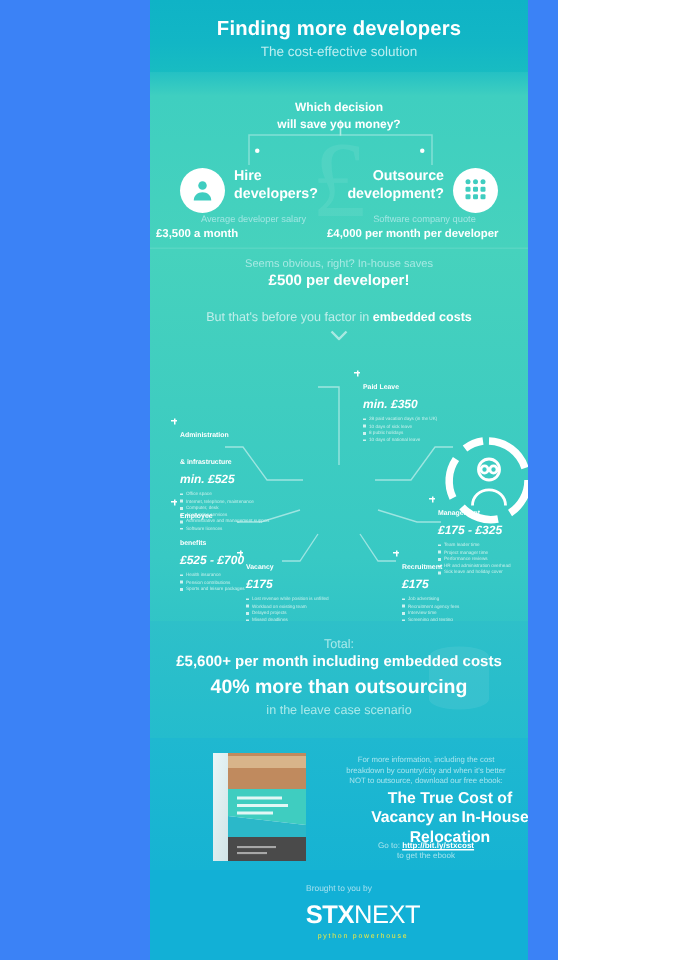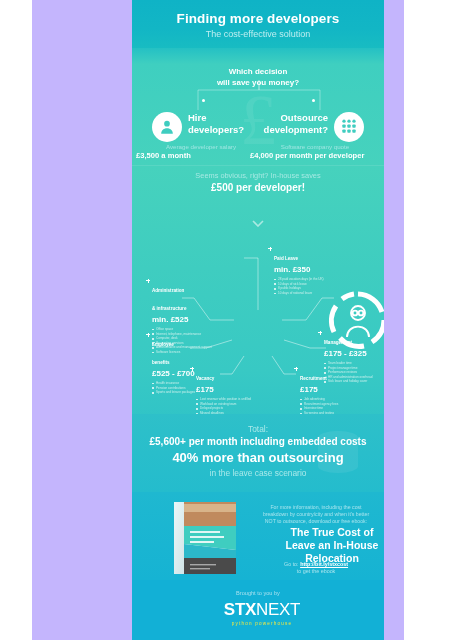--- a/index.html
+++ b/index.html
@@ -1,17 +1,17 @@
 <!DOCTYPE html>
 <html><head>
 <meta charset="utf-8">
 <style>
   html,body{margin:0;padding:0;background:#ffffff;}
   body{width:452px;height:640px;overflow:hidden;font-family:"Liberation Sans",sans-serif;}
-  .page{position:relative;width:372px;height:640px;background:#c4b5fd;margin-left:32px;}
+  .page{position:relative;width:372px;height:640px;background:#3b82f6;}
   .info{position:absolute;left:100px;top:0;width:252px;height:640px;overflow:hidden;
         background:linear-gradient(180deg,#12b5c4 0%,#14b8c6 6%,#3fcfc0 10%,#46d2bd 26%,#3fcdc0 42%,#38c9c4 58%,#2ec2c8 68%,#23bccd 76%,#16b4d2 86%,#12b2d4 100%);}
   .band-header{position:absolute;left:0;top:0;width:252px;height:48px;
         background:linear-gradient(180deg,#0fb3c6 0%,#12b6c5 60%,#18bcc2 100%);}
   .t-center{text-align:center;}
   .title{position:absolute;left:0;top:11px;width:252px;font-size:13.5px;font-weight:bold;color:#ffffff;letter-spacing:.1px;}
   .subtitle{position:absolute;left:0;top:29px;width:252px;font-size:9px;color:#bdeef0;}
   .q1{position:absolute;left:0;top:66px;width:252px;font-size:8px;font-weight:bold;color:#ffffff;line-height:11px;}
   .opt{position:absolute;width:116px;}
   .opt-left{left:12px;top:108px;}
@@ -35,21 +35,21 @@
   .capv-r{left:118px;top:151px;}
   .line-sep{position:absolute;left:0;top:165px;width:252px;height:1px;background:rgba(255,255,255,.10);}
   .seems{position:absolute;left:0;top:171px;width:252px;font-size:7.4px;color:#a6e9e3;}
   .saves{position:absolute;left:0;top:182px;width:252px;font-size:10px;font-weight:bold;color:#ffffff;}
   .before{position:absolute;left:0;top:206px;width:252px;font-size:8.4px;color:#bfeeea;}
   .before b{color:#ffffff;}
   .chev{position:absolute;left:120px;top:220px;width:12px;height:7px;}
   .hub{position:absolute;left:196px;top:290px;width:60px;height:60px;}
   .node{position:absolute;color:#ffffff;}
   .node .nh{font-size:4.6px;font-weight:bold;line-height:5.6px;color:#ffffff;}
-  .node .nv{font-size:8px;font-weight:bold;color:#ffffff;margin-top:1px;}
+  .node .nv{font-size:8px;font-weight:bold;color:#ffffff;margin-top:1px;font-style:italic;}
   .node ul{list-style:none;margin:3px 0 0 0;padding:0;}
   .node li{font-size:3.1px;line-height:4.6px;color:#c8f0ec;position:relative;padding-left:4px;white-space:nowrap;}
   .node li:before{content:"";position:absolute;left:0;top:1.8px;width:1.6px;height:1.6px;background:#ffffff;opacity:.75;}
   .plus{position:absolute;width:4px;height:4px;}
   .plus:before,.plus:after{content:"";position:absolute;background:#ffffff;}
   .plus:before{left:0;top:1.5px;width:4px;height:1px;}
   .plus:after{left:1.5px;top:0;width:1px;height:4px;}
   .nh-wrap{position:relative;padding-left:6px;}
   .node.r .nh-wrap{padding-left:6px;}
   .band-total{position:absolute;left:0;top:414px;width:252px;height:78px;
@@ -61,21 +61,21 @@
   .band-book{position:absolute;left:0;top:492px;width:252px;height:88px;
        background:linear-gradient(180deg,#1fb8d0 0%,#16b3d3 100%);}
   .book{position:absolute;left:38px;top:500px;width:72px;height:76px;}
   .bk-intro{position:absolute;left:128px;top:504px;width:112px;font-size:5.2px;line-height:7px;color:#a6e4ee;text-align:center;}
   .bk-title{position:absolute;left:144px;top:526px;width:112px;font-size:10.5px;font-weight:bold;color:#ffffff;line-height:13px;text-align:center;}
   .bk-go{position:absolute;left:128px;top:561px;width:112px;font-size:5.4px;color:#a6e4ee;text-align:center;}
   .bk-go b{color:#ffffff;text-decoration:underline;}
   .bk-go2{position:absolute;left:128px;top:568px;width:112px;font-size:5.4px;color:#a6e4ee;text-align:center;}
   .band-foot{position:absolute;left:0;top:580px;width:252px;height:60px;background:#12b0d6;}
   .foot-lbl{position:absolute;left:0;top:590px;width:252px;font-size:5.6px;color:#a6e0ef;}
-  .logo{position:absolute;left:4px;top:600px;width:252px;text-align:center;}
+  .logo{position:absolute;left:16px;top:600px;width:252px;text-align:center;}
   .logo .l1{font-size:17px;font-weight:bold;color:#ffffff;letter-spacing:-.3px;}
   .logo .l1 .nx{font-weight:normal;}
   .logo .l2{font-size:4.6px;color:#f5e93f;letter-spacing:1.2px;margin-top:1px;}
   .ghost{position:absolute;opacity:.07;}
 </style>
 </head>
 <body>
 
 <div class="page">
  <div class="info">
@@ -138,20 +138,23 @@
   <div class="cap cap-l">Average developer salary</div>
   <div class="capv capv-l">£3,500 a month</div>
   <div class="cap cap-r">Software company quote</div>
   <div class="capv capv-r">£4,000 per month per developer</div>
 
   <div class="line-sep"></div>
 
   <div class="seems t-center">Seems obvious, right? In-house saves</div>
   <div class="saves t-center">£500 per developer!</div>
 
+  <div class="before t-center">
+    <span>But that's before you factor in </span><b>embedded costs</b>
+  </div>
   <svg class="chev" viewBox="0 0 12 7">
     <path d="M1 1 L6 6 L11 1" stroke="rgba(255,255,255,.55)" stroke-width="1.6" fill="none"></path>
   </svg>
 
   <svg style="position:absolute;left:0;top:236px;width:252px;height:180px;" viewBox="0 0 252 180">
     <g stroke="rgba(255,255,255,.5)" stroke-width="0.9" fill="none">
       <path d="M126 74 L126 22 L112 22"></path>
       <path d="M102 84 L78 84 L62 62 L50 62"></path>
       <path d="M100 104 L74 112 L58 112"></path>
       <path d="M150 84 L174 84 L190 62 L202 62"></path>
@@ -311,21 +314,21 @@
     </g>
     <g fill="#cfcfcf" opacity=".7">
       <rect x="20" y="64" width="26" height="1.4"></rect>
       <rect x="20" y="68" width="20" height="1.4"></rect>
     </g>
   </svg>
 
   <div class="bk-intro">For more information, including the cost breakdown by country/city and when it's better NOT to outsource, download our free ebook:</div>
   <div class="bk-title">
     <span>The True Cost of</span><br>
-    <span>Leave an In-House</span><br>
+    <span>Vacancy an In-House</span><br>
     <span>Relocation</span>
   </div>
   <div class="bk-go">
     <span>Go to: </span><b>http://bit.ly/stxcost</b>
   </div>
   <div class="bk-go2">to get the ebook</div>
 
   <div class="band-foot"></div>
   <div class="foot-lbl t-center">Brought to you by</div>
   <div class="logo">

